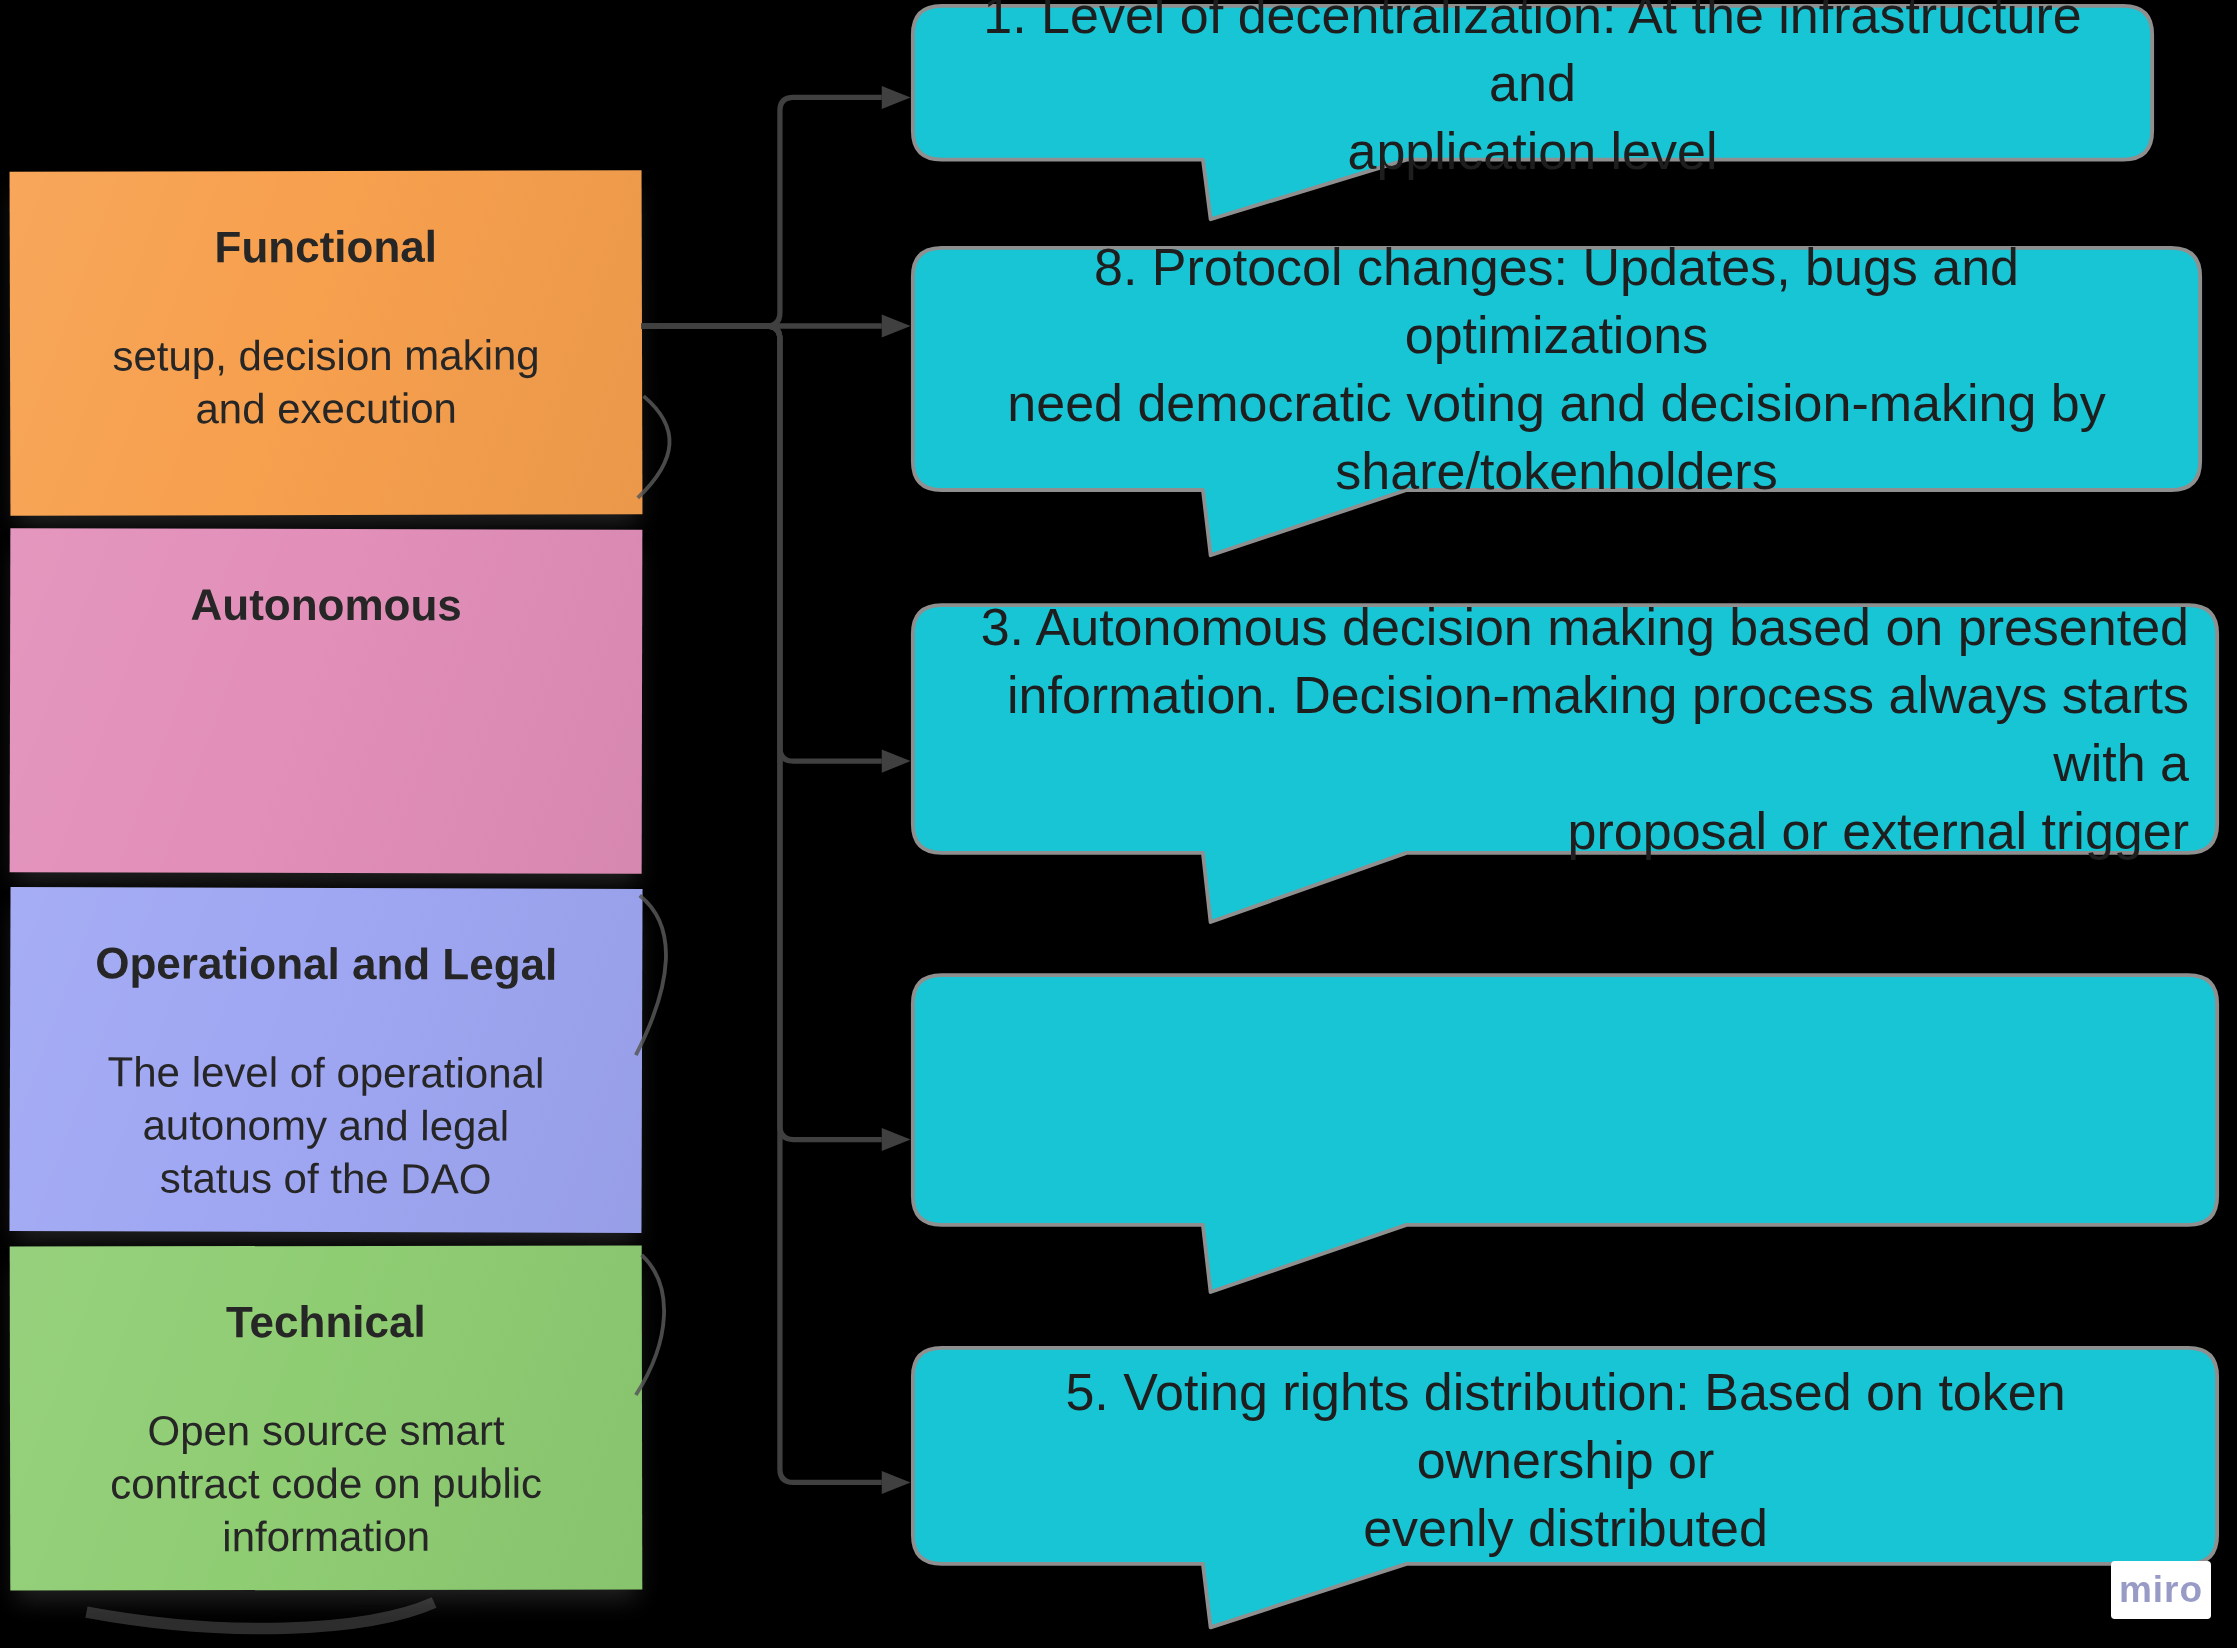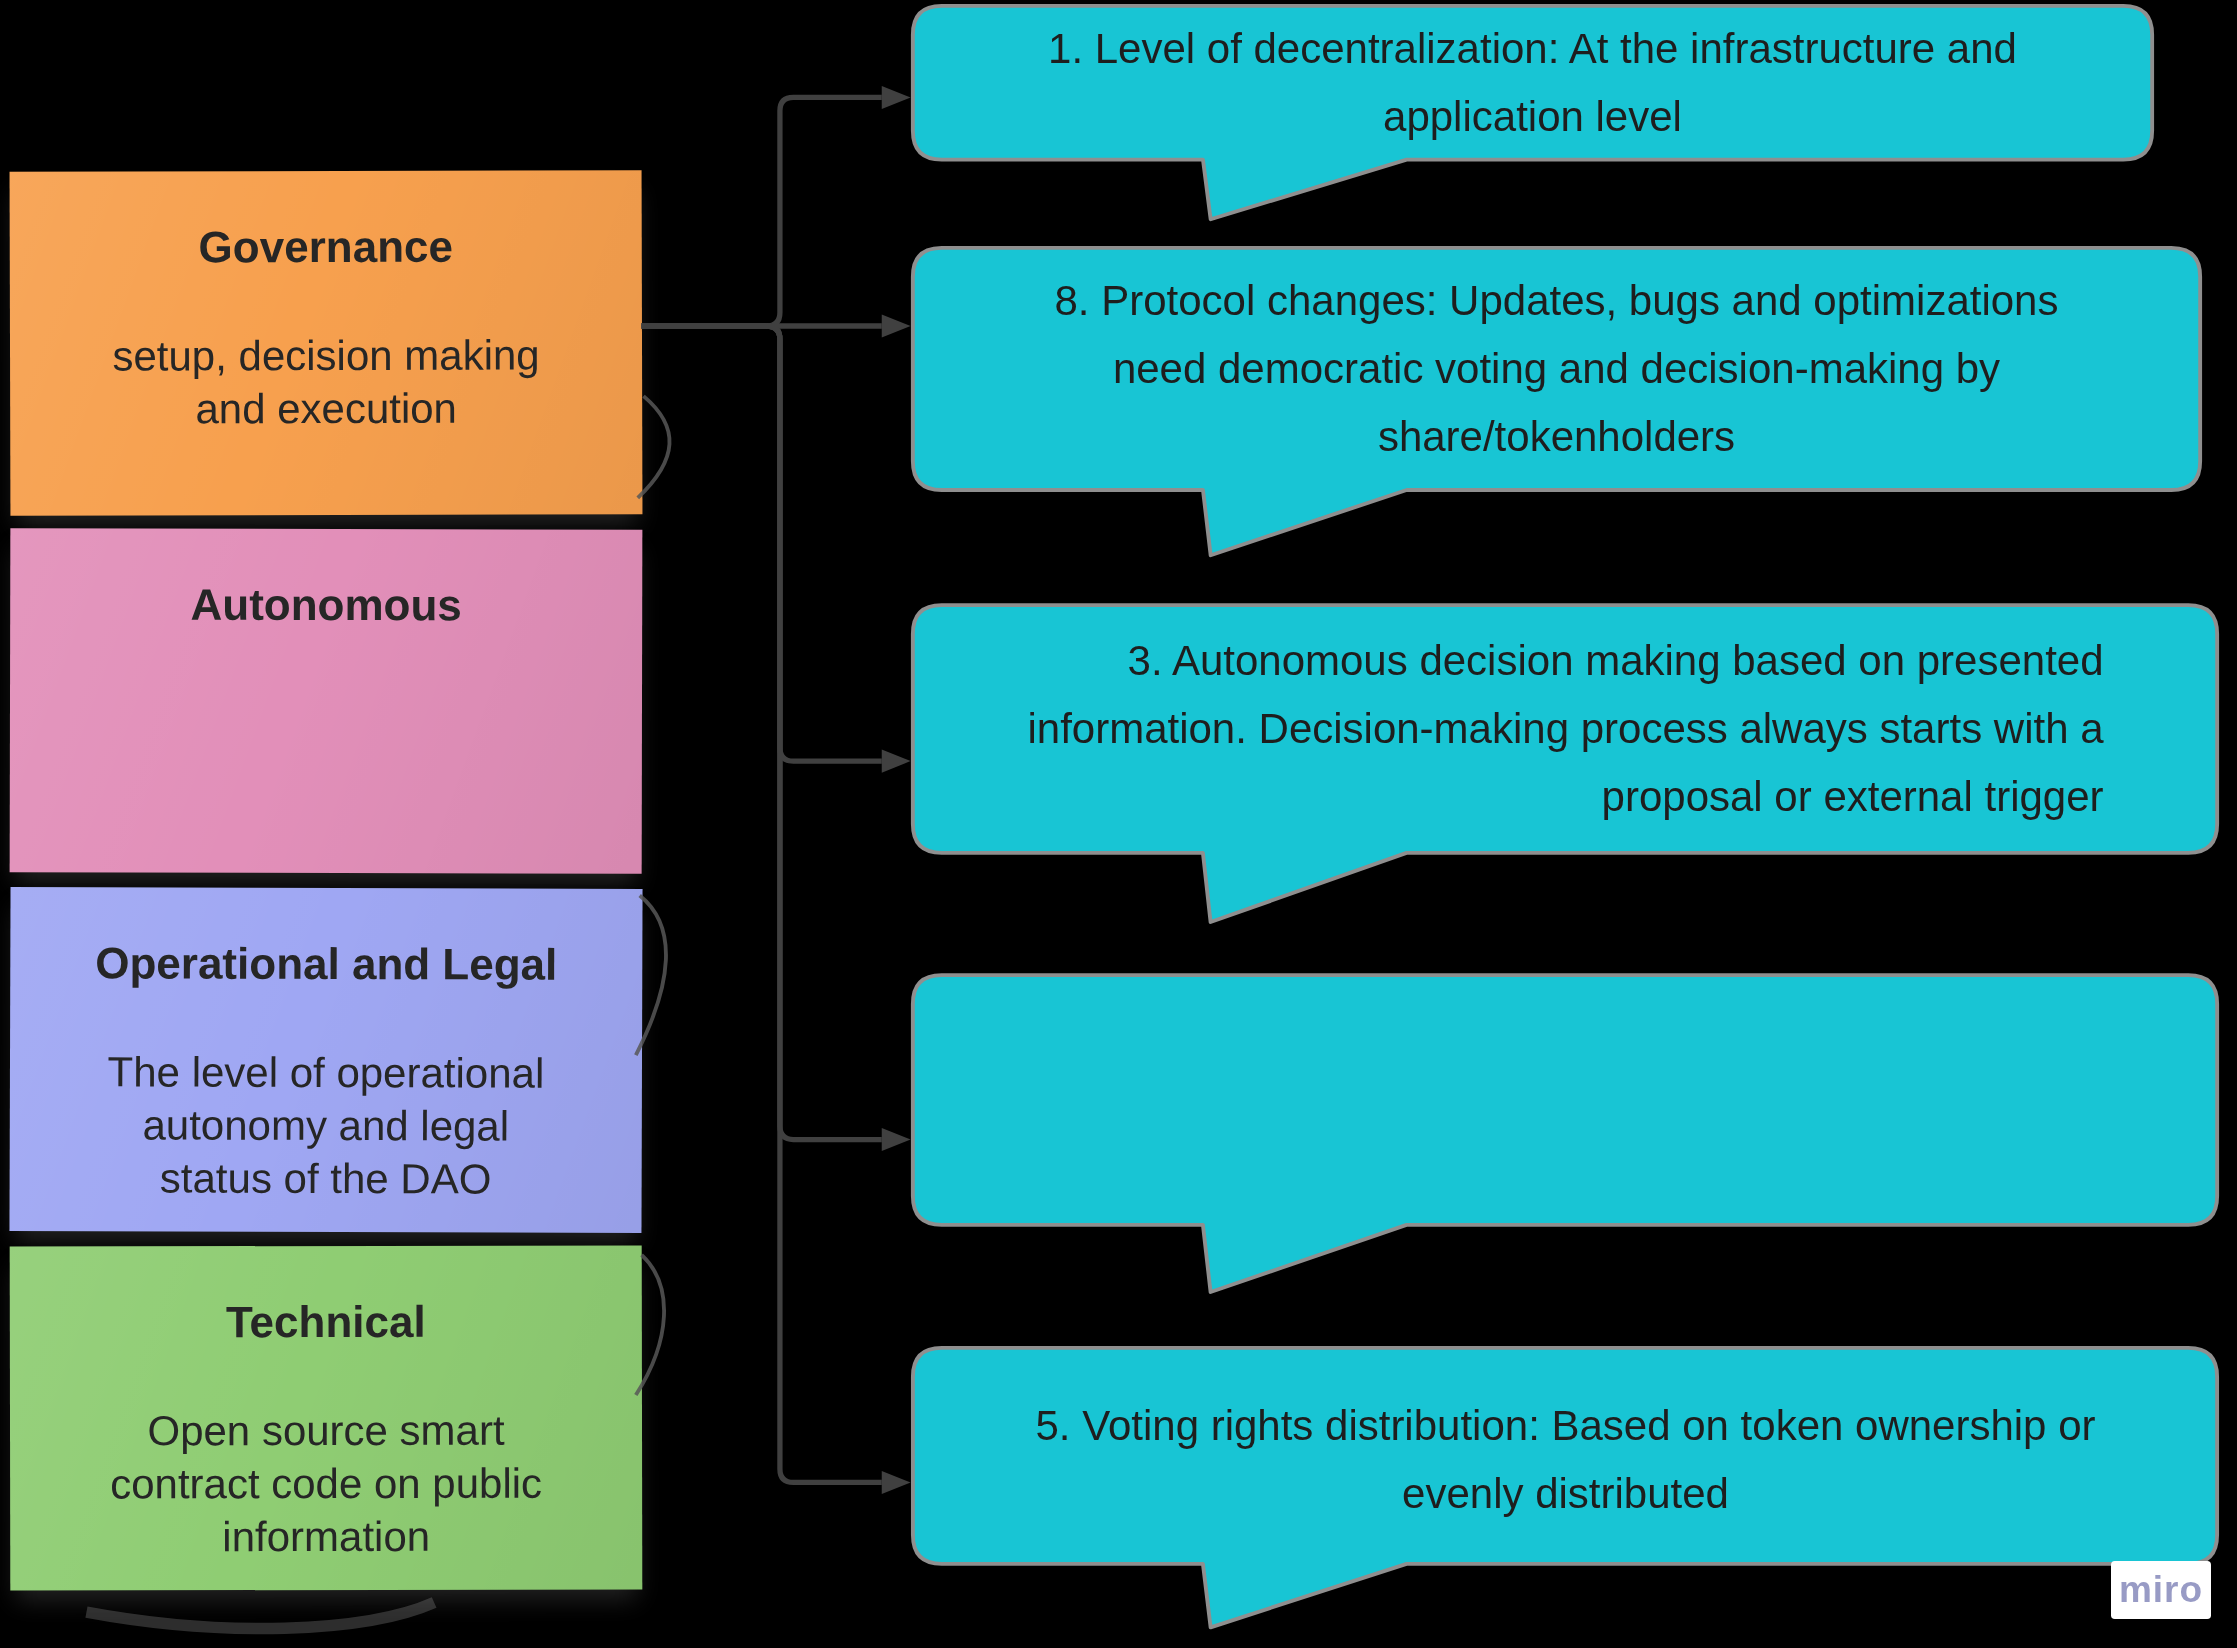--- a/index.html
+++ b/index.html
@@ -33,21 +33,21 @@
   .connectors .curl{fill:none;stroke:#575757;stroke-width:4;opacity:.85;}
   .connectors .smudge{fill:none;stroke:rgba(150,150,150,.30);stroke-width:12;}
   
   .callout{position:absolute;z-index:2;}
   .callout svg{display:block;}
   .callout-shape{fill:#18C5D4;stroke:#8F8F8F;stroke-width:4;stroke-linejoin:round;}
   .callout-text{
     position:absolute;z-index:3;
     display:flex;align-items:center;justify-content:center;
     text-align:center;color:#1e1e1e;
-    font-size:42px;line-height:68px;white-space:pre-line;
+    font-size:52px;line-height:68px;white-space:pre-line;
     padding:0 29px;box-sizing:border-box;
   }
   .ct1{left:913px;top:5.8px;width:1239px;height:154px;}
   .ct2{left:913px;top:248px;width:1287px;height:242px;}
   .ct3{left:913px;top:605px;width:1305px;height:248px;text-align:right;}
   .ct4{left:913px;top:975px;width:1305px;height:250px;}
   .ct5{left:913px;top:1352px;width:1305px;height:216px;}
   .co1{left:909px;top:1.9px;}
   .co2{left:909px;top:244px;}
   .co3{left:909px;top:601px;}
@@ -84,21 +84,21 @@
     </g>
     <g>
       <path class="curl" d="M 670 412 C 708 444 706 478 664 518"></path>
       <path class="curl" d="M 666 932 C 706 964 700 1024 662 1098"></path>
       <path class="curl" d="M 668 1306 C 702 1338 698 1396 662 1452"></path>
       <path class="smudge" d="M 90 1678 C 230 1704 380 1700 452 1668"></path>
     </g>
   </svg>
 
   <div class="category cat1" style="background-color: rgb(247, 160, 78);">
-    <div class="title">Governance</div>
+    <div class="title">Functional</div>
     <div class="body">setup, decision making
 and execution</div>
   </div>
 
   <div class="category cat2" style="background-color: rgb(226, 143, 185);">
     <div class="title">Autonomous</div>
   </div>
 
   <div class="category cat3" style="background-color: rgb(159, 167, 243);">
     <div class="title">Operational and Legal</div>

